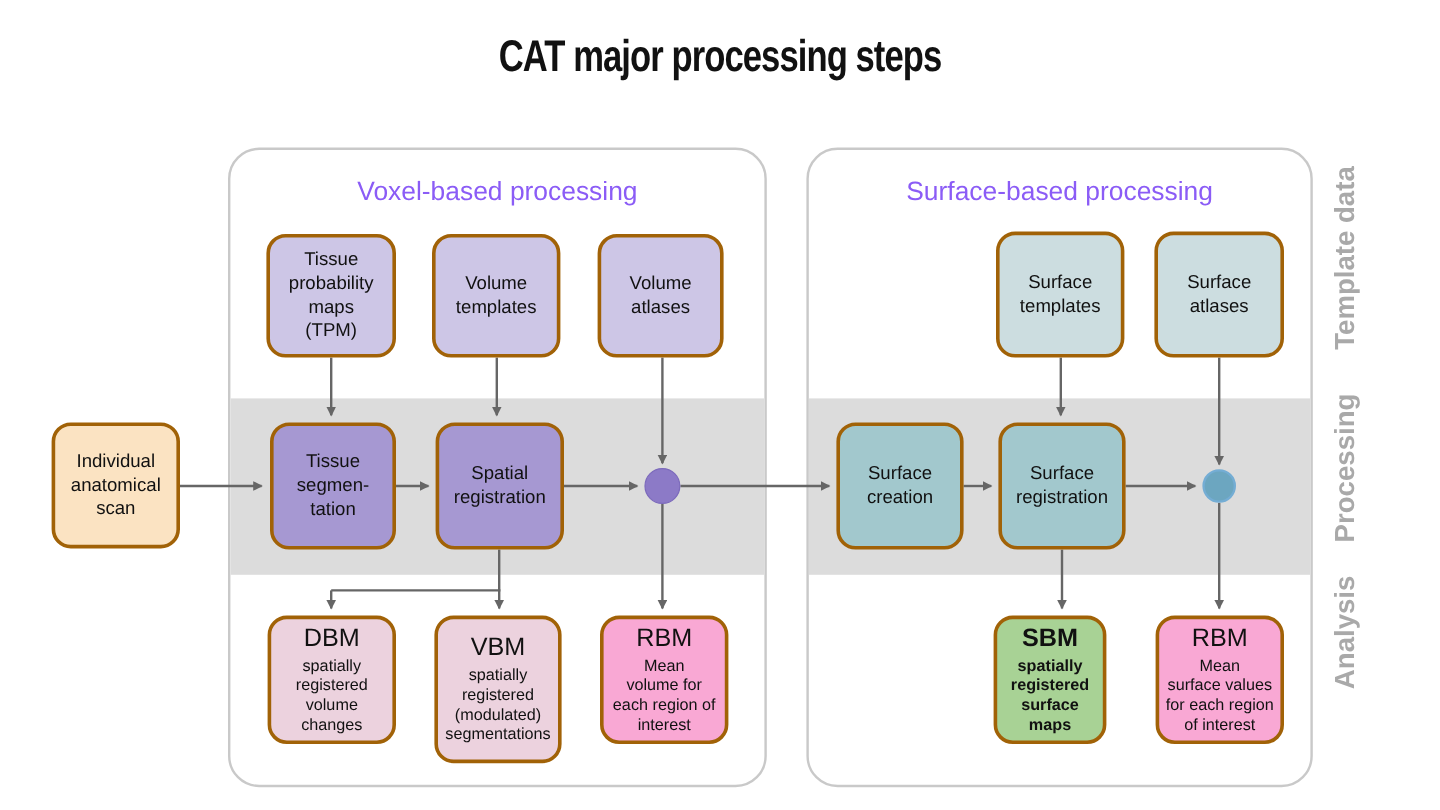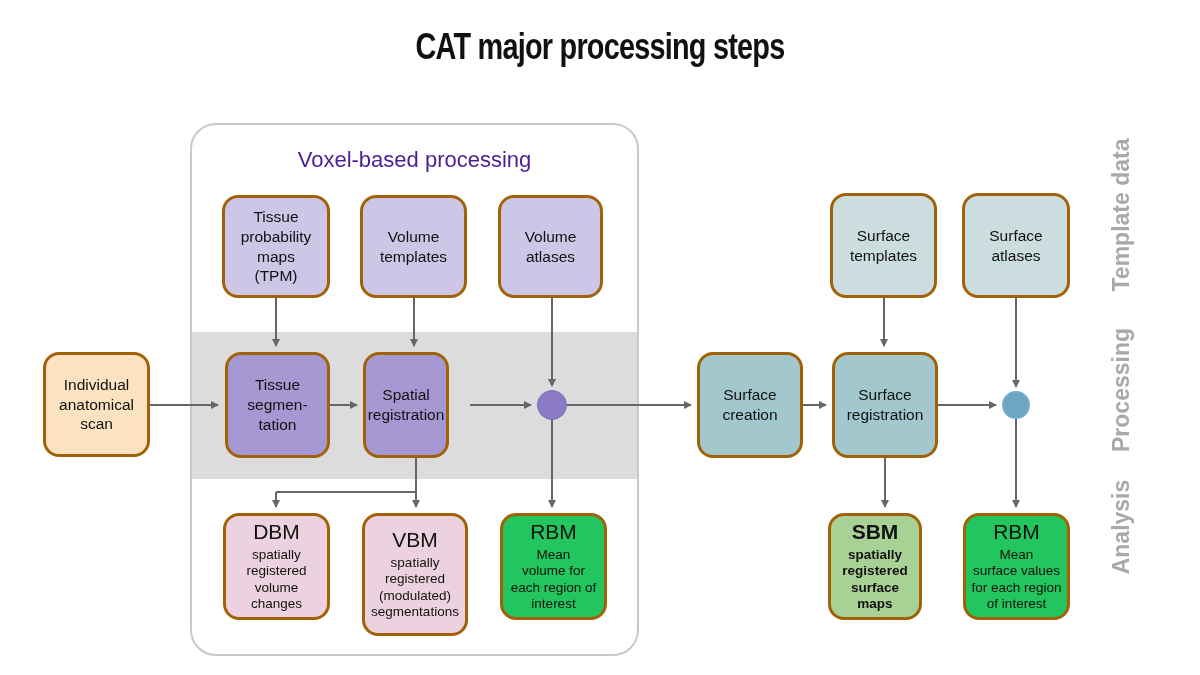--- a/index.html
+++ b/index.html
@@ -8,33 +8,33 @@
 
   .title{position:absolute;top:26px;left:0;width:1200px;text-align:center;
     font-size:37px;font-weight:bold;letter-spacing:-1px;color:#111;
     transform:scaleX(0.78);transform-origin:center;}
 
   .container{position:absolute;top:123px;height:529px;background:#ffffff;
     border:2px solid #c9c9c9;border-radius:26px;overflow:hidden;}
   .container.voxel{left:190px;width:445px;}
   .container.surface{left:672px;width:418px;}
   .container .heading{position:absolute;top:22px;left:0;right:0;text-align:center;
-    font-size:22px;color:#4c1d95;}
+    font-size:22px;color:#8b5cf6;}
   .band{position:absolute;left:0;right:0;top:207px;height:147px;background:#dcdcdc;}
 
   svg.wires{position:absolute;left:0;top:0;width:1200px;height:675px;pointer-events:none;}
 
   .node{position:absolute;border:3px solid #a16207;border-radius:16px;
     display:flex;flex-direction:column;align-items:center;justify-content:center;
     text-align:center;font-size:15.5px;line-height:1.28;white-space:pre-line;box-sizing:border-box;}
   .fill-input{background:#fbe3c2;}
   .fill-tpl-purple{background:#cdc6e6;}
   .fill-proc-purple{background:#a698d2;}
   .fill-pink{background:#ecd2de;}
-  .fill-blue{background:#22c55e;}
+  .fill-blue{background:#f9a8d4;}
   .fill-green{background:#a8d295;}
   .fill-tpl-teal{background:#ccdde0;}
   .fill-proc-teal{background:#a2c8cd;}
 
   .node .ntitle{font-size:21px;line-height:1.15;margin-bottom:2px;}
   .node .ndesc{font-size:13.5px;line-height:1.22;white-space:pre-line;}
 
   .junction{position:absolute;border-radius:50%;box-sizing:border-box;}
   .junction.purple{left:537px;top:390px;width:30px;height:30px;background:#8c7ac7;border:1px solid #7c6abc;}
   .junction.teal{left:1002px;top:391px;width:28px;height:28px;background:#6ca6c0;border:2px solid #74add4;}
@@ -45,20 +45,24 @@
 </head>
 <body>
 
 <div class="canvas">
 
   <div class="title">CAT major processing steps</div>
 
   <div class="container voxel">
     <div class="band"></div>
     <div class="heading">Voxel-based processing</div>
+  </div>
+  <div class="container surface">
+    <div class="band"></div>
+    <div class="heading">Surface-based processing</div>
   </div>
 
   <svg class="wires" viewBox="0 0 1200 675">
     <defs>
       <marker id="ah" markerWidth="9" markerHeight="9" refX="7" refY="4" orient="auto" markerUnits="userSpaceOnUse">
         <path d="M0,0 L8,4 L0,8 Z" fill="#666666"></path>
       </marker>
     </defs>
     <g stroke="#666666" stroke-width="2" fill="none">
       <line x1="150" y1="405" x2="218" y2="405" marker-end="url(#ah)"></line>
@@ -90,21 +94,21 @@
 maps
 (TPM)</div>
   <div class="node fill-tpl-purple" style="left:360px;top:195px;width:107px;height:103px;">Volume
 templates</div>
   <div class="node fill-tpl-purple" style="left:498px;top:195px;width:105px;height:103px;">Volume
 atlases</div>
 
   <div class="node fill-proc-purple" style="left:225px;top:352px;width:105px;height:106px;">Tissue
 segmen-
 tation</div>
-  <div class="node fill-proc-purple" style="left:363px;top:352px;width:86px;height:106px;">Spatial
+  <div class="node fill-proc-purple" style="left:363px;top:352px;width:107px;height:106px;">Spatial
 registration</div>
   <div class="junction purple"></div>
 
   <div class="node fill-pink" style="left:223px;top:513px;width:107px;height:107px;">
     <div class="ntitle">DBM</div>
     <div class="ndesc">spatially
 registered
 volume
 changes</div>
   </div>

